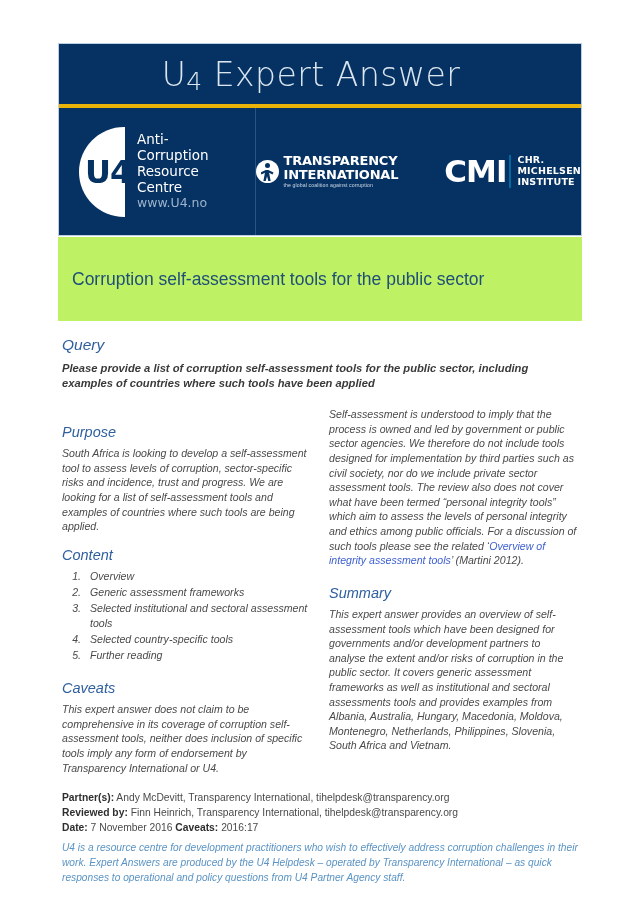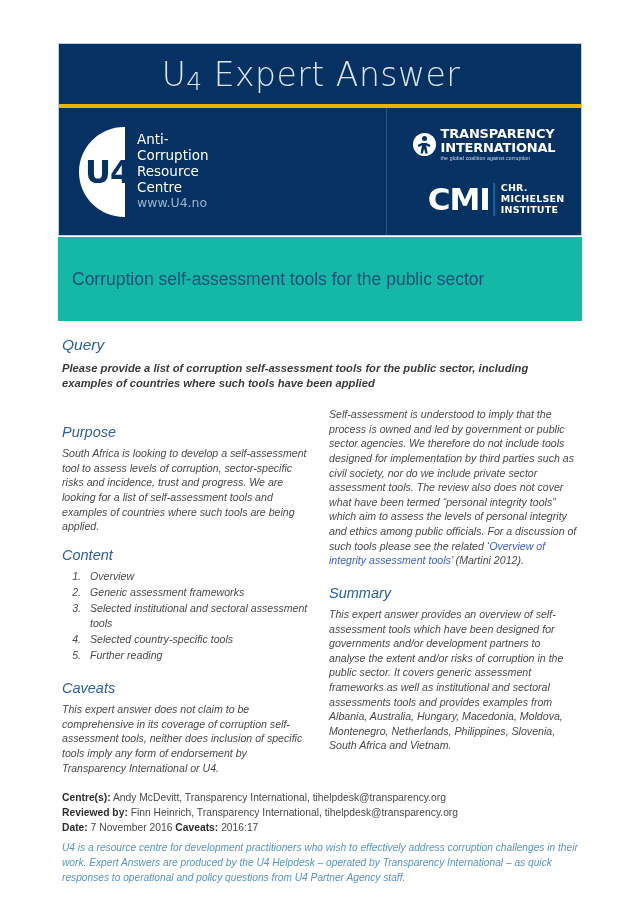--- a/index.html
+++ b/index.html
@@ -67,21 +67,21 @@
     box-sizing: border-box;
     border-right: 1px solid #2a5480;
     display: flex;
     align-items: center;
     padding-left: 20px;
   }
   .logo-right {
     flex: 1;
     box-sizing: border-box;
     display: flex;
-    flex-direction: column;
+    flex-direction: row;
     align-items: center;
     justify-content: center;
     gap: 22px;
   }
 
   
   .u4-emblem {
     position: relative;
     width: 46px;
     height: 90px;
@@ -197,21 +197,21 @@
   }
   .cmi-words span { display: block; }
 
   
   .title-band {
     position: absolute;
     left: 58px;
     top: 237px;
     width: 524px;
     height: 84px;
-    background: #14b8a6;
+    background: #bef264;
     box-sizing: border-box;
     display: flex;
     align-items: center;
     padding-left: 14px;
   }
   .doc-title {
     color: #1f4e79;
     font-size: 17.5px;
     font-weight: 400;
   }
@@ -377,20 +377,20 @@
         <p><span>Self-assessment is understood to imply that the process is owned and led by government or public sector agencies. We therefore do not include tools designed for implementation by third parties such as civil society, nor do we include private sector assessment tools. The review also does not cover what have been termed “personal integrity tools” which aim to assess the levels of personal integrity and ethics among public officials. For a discussion of such tools please see the related ‘</span><a class="inline-link" href="#">Overview of integrity assessment tools</a><span>’ (Martini 2012).</span></p>
 
         <h3 class="sub-head spaced">Summary</h3>
         <p>This expert answer provides an overview of self-assessment tools which have been designed for governments and/or development partners to analyse the extent and/or risks of corruption in the public sector. It covers generic assessment frameworks as well as institutional and sectoral assessments tools and provides examples from Albania, Australia, Hungary, Macedonia, Moldova, Montenegro, Netherlands, Philippines, Slovenia, South Africa and Vietnam.</p>
       </div>
 
     </div>
   </div>
 
   <div class="footer-meta">
-    <div><b>Centre(s):</b><span> Andy McDevitt, Transparency International, tihelpdesk@transparency.org</span></div>
+    <div><b>Partner(s):</b><span> Andy McDevitt, Transparency International, tihelpdesk@transparency.org</span></div>
     <div><b>Reviewed by:</b><span> Finn Heinrich, Transparency International, tihelpdesk@transparency.org</span></div>
     <div><b>Date:</b><span> 7 November 2016 </span><b>Caveats:</b><span> 2016:17</span></div>
   </div>
 
   <div class="footer-note">U4 is a resource centre for development practitioners who wish to effectively address corruption challenges in their work. Expert Answers are produced by the U4 Helpdesk – operated by Transparency International – as quick responses to operational and policy questions from U4 Partner Agency staff.</div>
 
 </div>
 
 </body></html>

